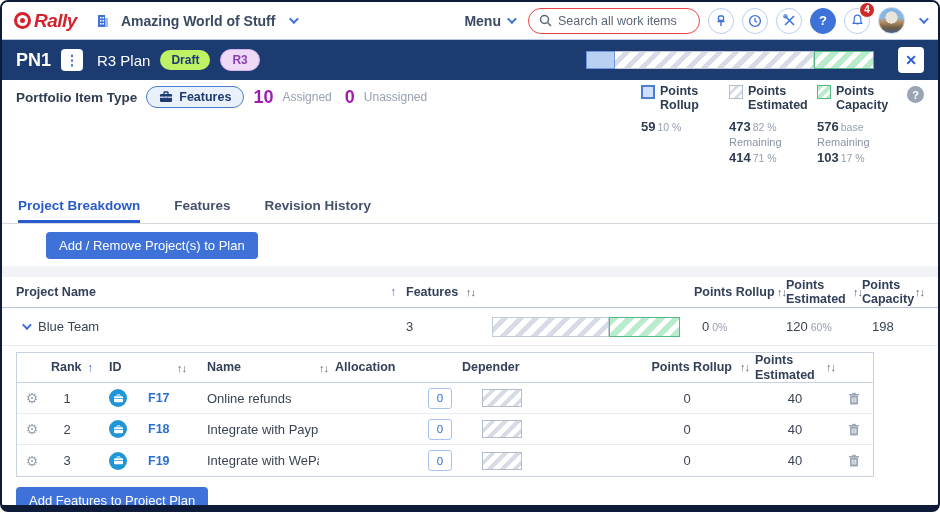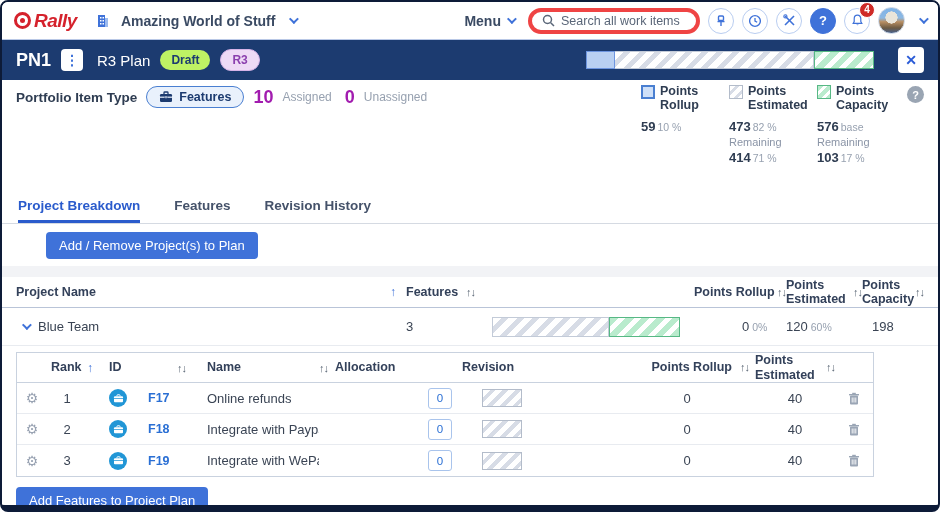--- a/index.html
+++ b/index.html
@@ -19,21 +19,21 @@
     position:relative; }
   .brand-ring::after { content:""; position:absolute; left:3px; top:3px; width:5px; height:5px;
     background:#d5222c; border-radius:50%; }
   .brand-name { color:#d5222c; font-size:19px; font-weight:800; letter-spacing:-0.5px; }
   .ws-icon { margin-left:10px; }
   .ws-name { color:#3a4a63; font-size:14px; font-weight:700; margin-left:2px; }
   .chev { display:inline-block; width:7px; height:7px; border-right:2px solid #3f72d9;
     border-bottom:2px solid #3f72d9; transform:rotate(45deg) translateY(-2px); margin-left:6px; }
   .menu { margin-left:160px; display:flex; align-items:center; cursor:pointer; }
   .menu-label { color:#3a4a63; font-size:14px; font-weight:700; }
-  .search { margin-left:auto; width:172px; height:26px; border:4px solid #ef4444;
+  .search { margin-left:auto; width:172px; height:26px; border:1px solid #ef4444;
     border-radius:14px; display:flex; align-items:center; padding:8px 10px; gap:6px; background:#fff; }
   .search input { border:none; outline:none; width:100%; font-size:12.5px;
     color:#5a6678; font-family:"Liberation Sans", sans-serif; background:transparent; }
   .search input::placeholder { color:#5a6678; }
   .circ { width:26px; height:26px; border-radius:50%; border:1px solid #b9cdf0; background:#fff;
     display:flex; align-items:center; justify-content:center; color:#3f72d9; cursor:pointer;
     position:relative; flex:0 0 auto; }
   .circ.solid { background:#3f72d9; color:#fff; border-color:#3f72d9; font-weight:700; font-size:13px; }
   .badge { position:absolute; top:-7px; right:-6px; min-width:16px; height:16px; border-radius:8px;
     background:#cf2a27; color:#fff; font-size:10px; font-weight:700; display:flex;
@@ -342,40 +342,40 @@
         <span>Blue Team</span>
       </div>
       <div></div>
       <div class="cellnum">3</div>
       <div></div>
       <div class="team-bar">
         <div class="seg seg-grayhatch" style="border-left: 1px solid rgb(195, 203, 216); width: 62%;"></div>
         <div class="seg seg-greenhatch" style="width: 38%;"></div>
       </div>
       <div></div>
-      <div class="cellnum" style="padding-left:8px;margin-left:40px;">
+      <div class="cellnum" style="padding-left:8px;">
         <span>0</span><span class="pct">0%</span>
       </div>
       <div class="cellnum">
         <span>120</span><span class="pct">60%</span>
       </div>
       <div class="cellnum" style="padding-left:10px;">198</div>
     </div>
 
     <div class="inner-table">
       <div class="inner-grid inner-header">
         <div></div>
         <div class="hcell" style="padding-left:4px;">Rank</div>
         <div class="sort asc">↑</div>
         <div class="hcell">ID</div>
         <div class="sort">↑↓</div>
         <div class="hcell">Name</div>
         <div class="sort">↑↓</div>
         <div class="hcell">Allocation</div>
-        <div class="hcell">Revision</div>
+        <div class="hcell">Depender</div>
         <div></div>
         <div class="hcell h-right">
           <span>Points Rollup</span>
           <span class="sort">↑↓</span>
         </div>
         <div class="hcell h-split">
           <span><span>Points</span><br><span>Estimated</span></span>
           <span class="sort">↑↓</span>
         </div>
         <div></div>

